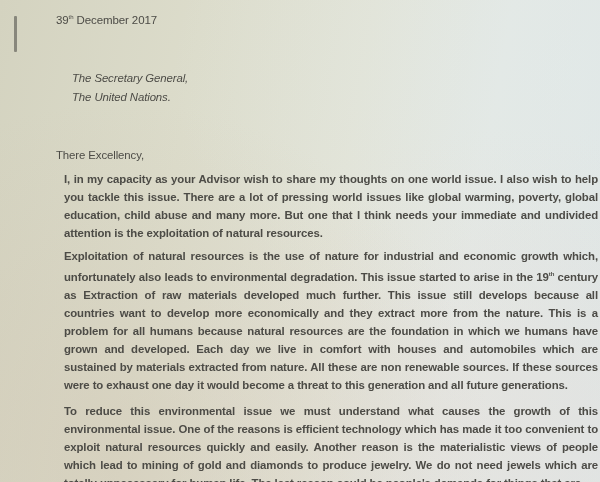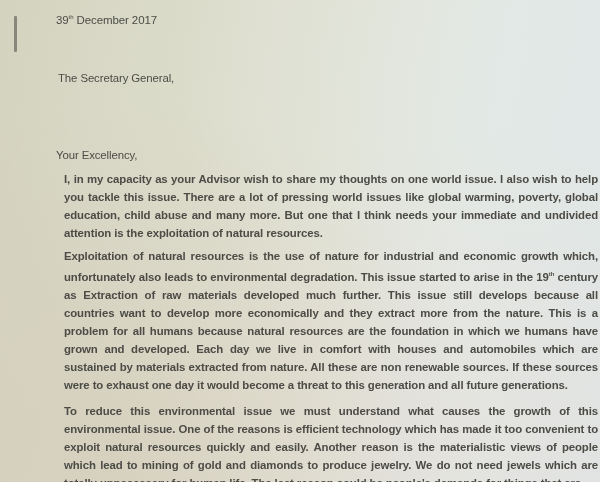--- a/index.html
+++ b/index.html
@@ -47,22 +47,23 @@
       left 0;
       font-size: 11.5px;
     }
     .date sup {
       font-size: 6px;
       vertical-align: 5px;
     }
     .recipient {
       position: absolute;
       top: 69px;
-      left: 2px;
+      left: 16px;
       line-height: 19px;
+      font-style: italic;
     }
     .salutation {
       position: absolute;
       top: 149px;
       left: 0;
     }
     .para {
       position: absolute;
       left: 8px;
       width: 534px;
@@ -85,22 +86,23 @@
 <div class="paper"></div>
 <div class="margin-mark"></div>
 
 <div class="content">
   <div class="date">
     <span>39</span><sup>th</sup><span> December 2017</span>
   </div>
 
   <div class="recipient">
     <div>The Secretary General,</div>
+    <div>The United Nations.</div>
   </div>
 
-  <div class="salutation">Your Excellency,</div>
+  <div class="salutation">There Excellency,</div>
 
   <p class="para p1">I, in my capacity as your Advisor wish to share my thoughts on one world issue. I also wish to help you tackle this issue. There are a lot of pressing world issues like global warming, poverty, global education, child abuse and many more. But one that I think needs your immediate and undivided attention is the exploitation of natural resources.</p>
 
   <p class="para p2"><span>Exploitation of natural resources is the use of nature for industrial and economic growth which, unfortunately also leads to environmental degradation. This issue started to arise in the 19</span><sup>th</sup><span> century as Extraction of raw materials developed much further. This issue still develops because all countries want to develop more economically and they extract more from the nature. This is a problem for all humans because natural resources are the foundation in which we humans have grown and developed. Each day we live in comfort with houses and automobiles which are sustained by materials extracted from nature. All these are non renewable sources. If these sources were to exhaust one day it would become a threat to this generation and all future generations.</span></p>
 
   <p class="para p3">To reduce this environmental issue we must understand what causes the growth of this environmental issue. One of the reasons is efficient technology which has made it too convenient to exploit natural resources quickly and easily. Another reason is the materialistic views of people which lead to mining of gold and diamonds to produce jewelry. We do not need jewels which are totally unnecessary for human life. The last reason could be people's demands for things that are</p>
 </div>
 
 </body></html>

